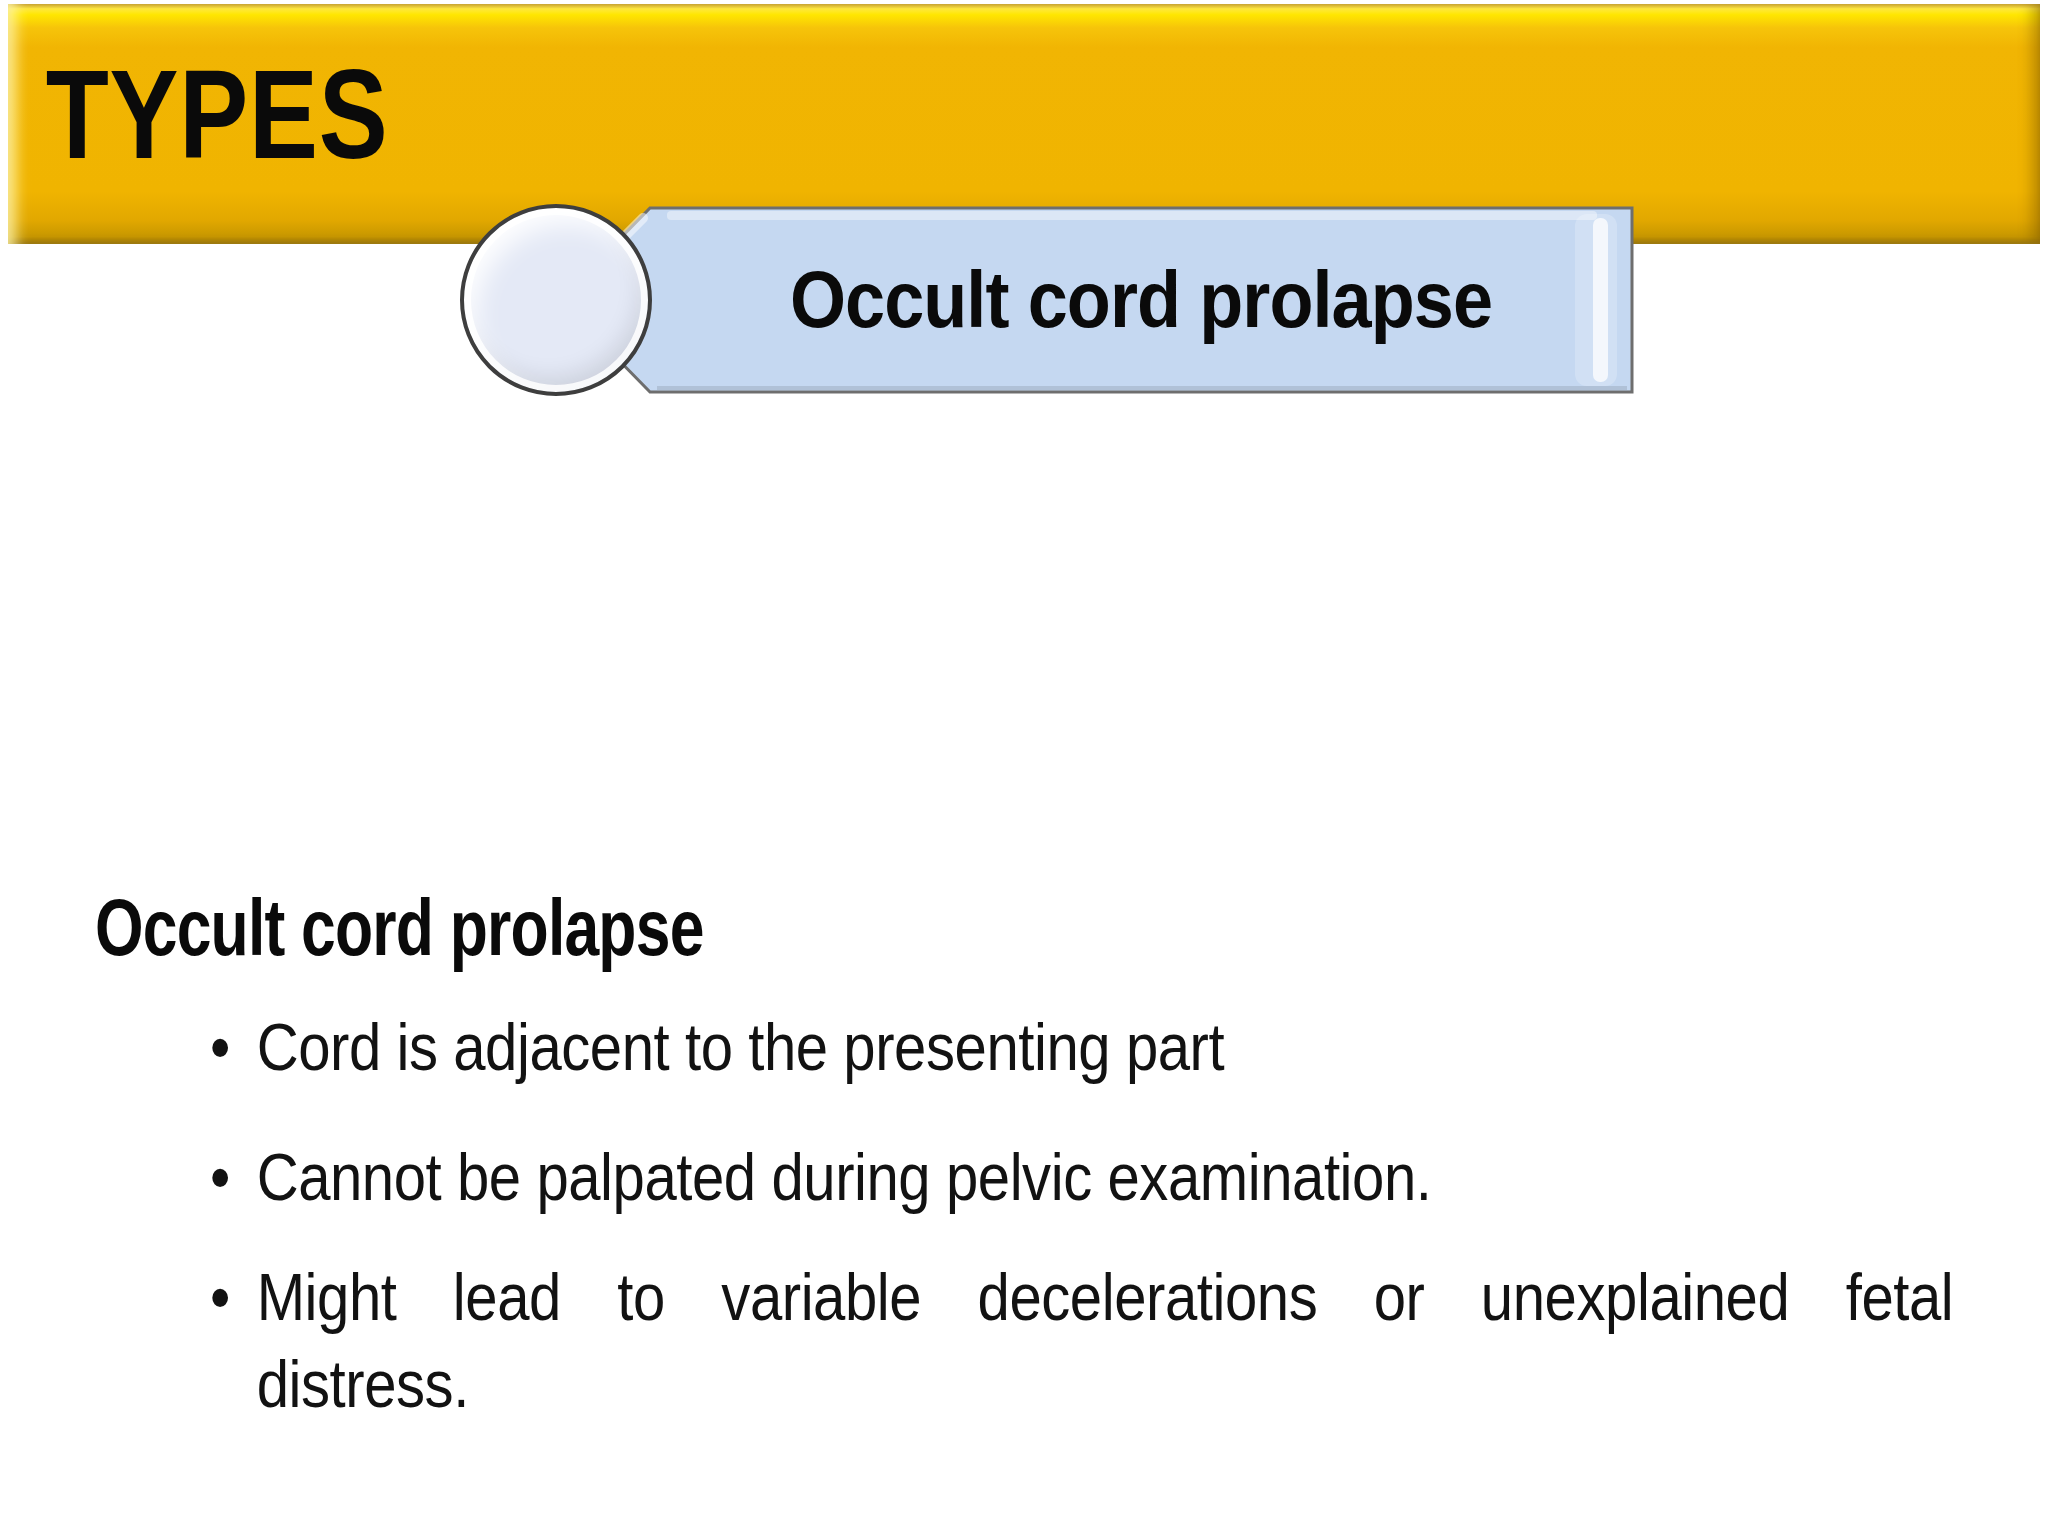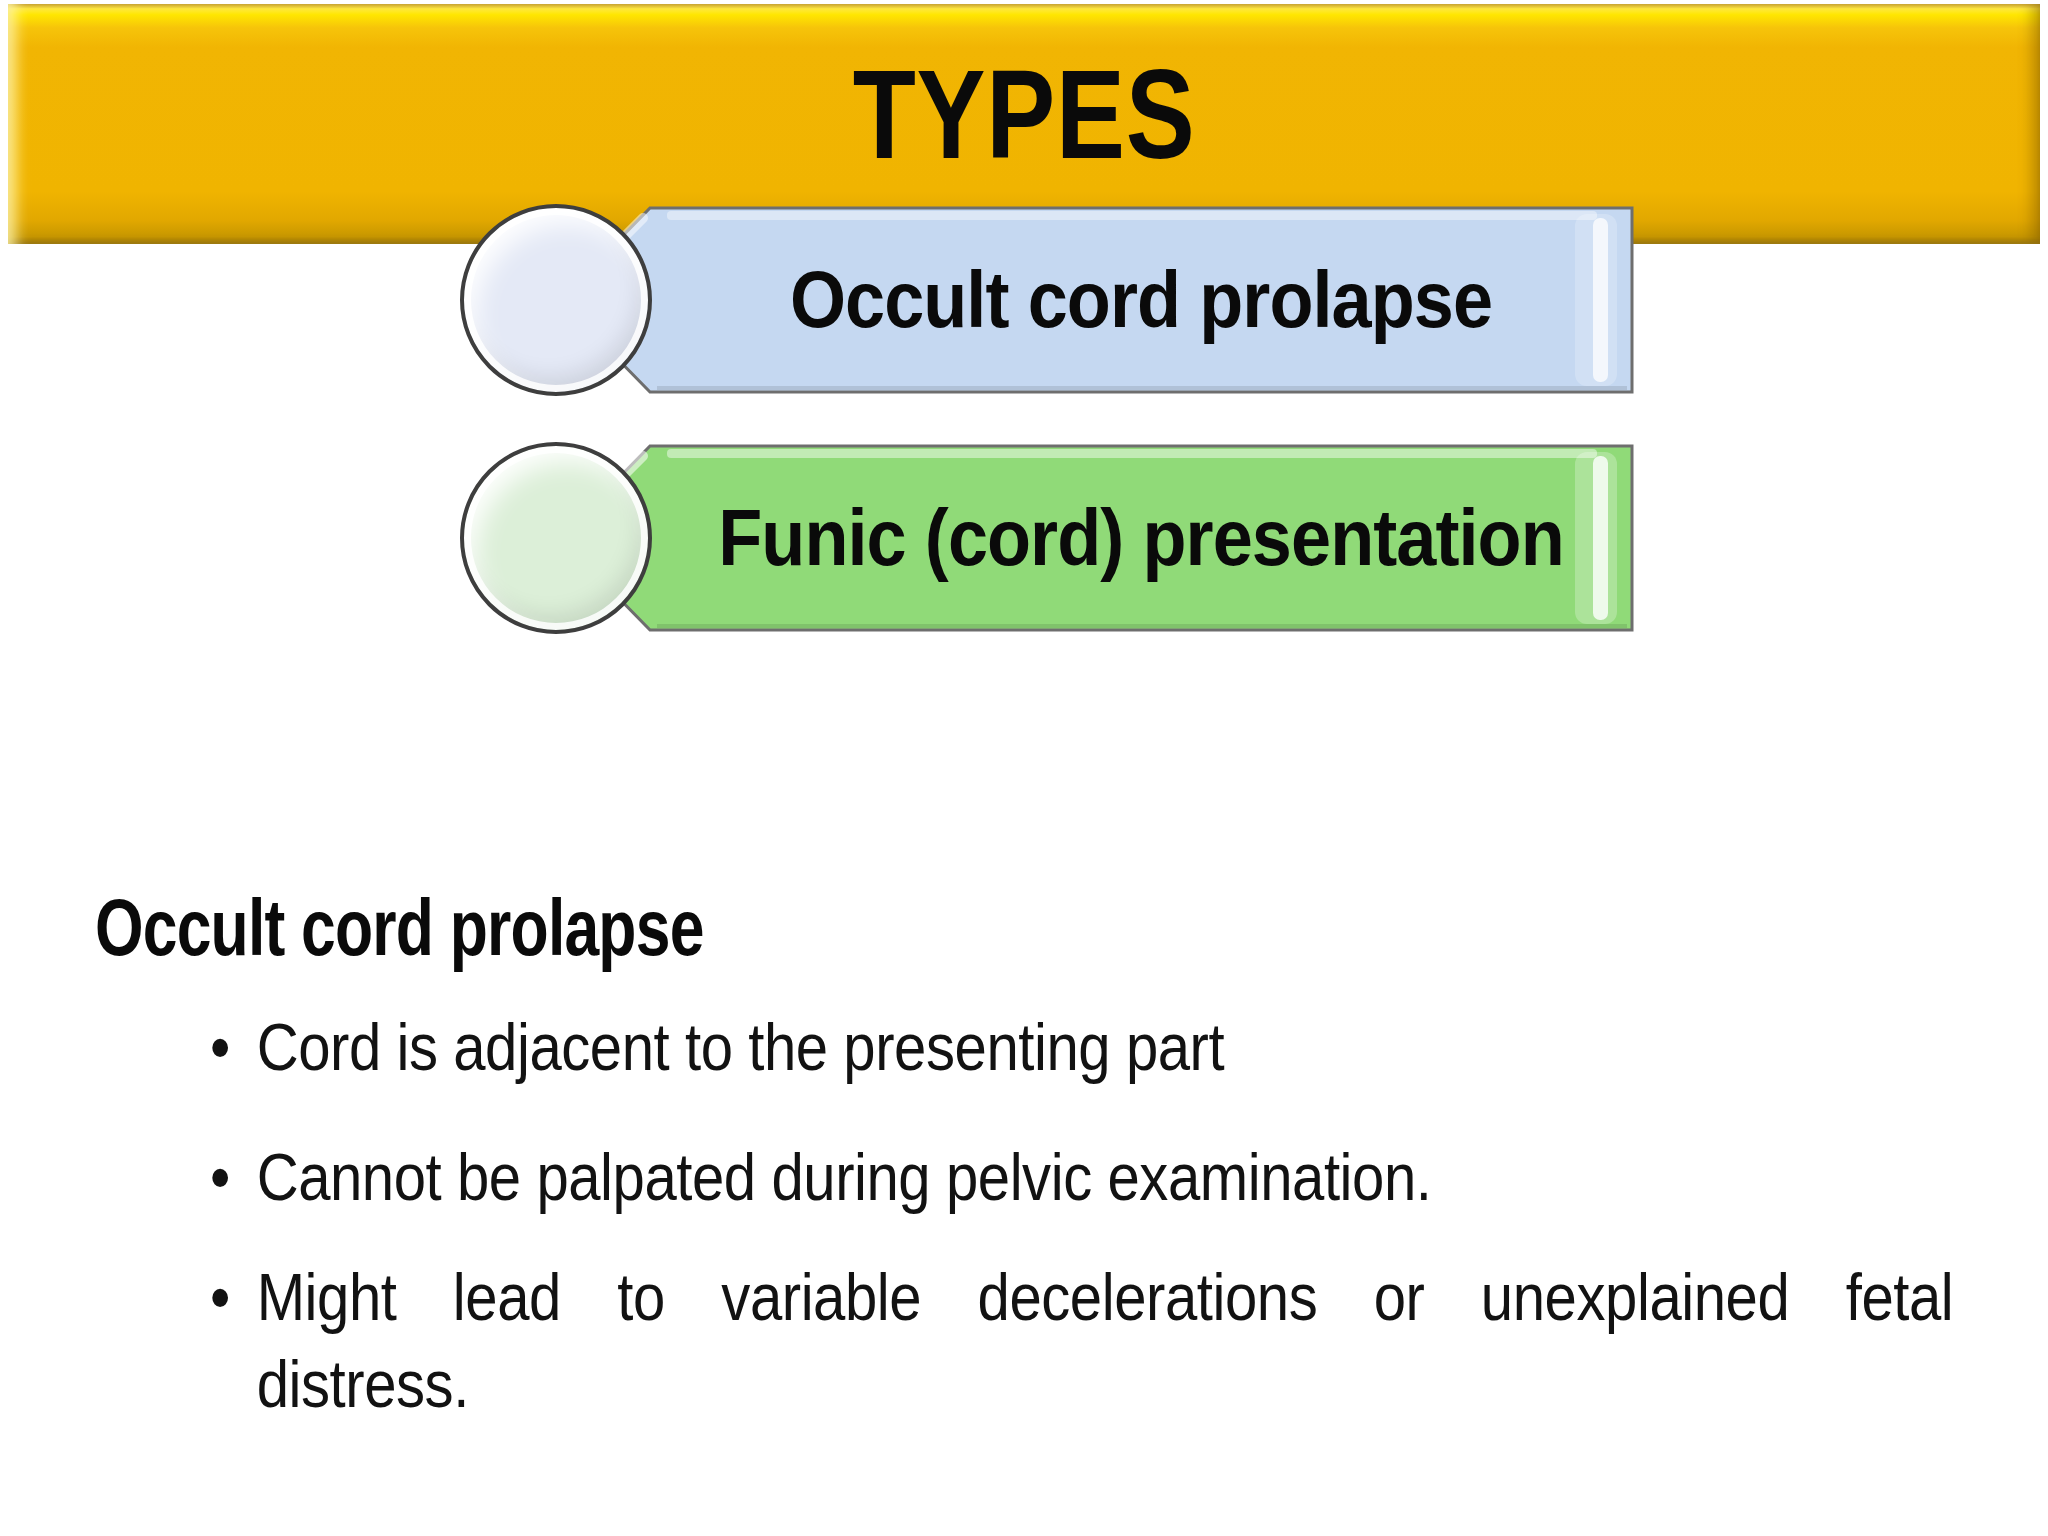--- a/index.html
+++ b/index.html
@@ -10,21 +10,21 @@
   
   .banner{
     position:absolute;left:8px;top:4px;width:2032px;height:240px;
     background:linear-gradient(180deg,
       #c9a02a 0%, #ffe93e 2%, var(--g-hi,#ffe600) 4.5%, #f6c40a 10%,
       #f1b503 18%, var(--g-main,#f0b400) 78%, #e2a800 90%, #c79700 97%, #a97f00 100%);
     box-shadow:
       inset 16px 0 14px -8px rgba(255,246,170,.85),
       inset -16px 0 14px -8px rgba(120,85,0,.45),
       inset 0 -4px 6px -2px rgba(110,80,0,.5);
-    display:flex;align-items:center;justify-content:center;
+    display:flex;align-items:center;
   }
   .banner-title{
     font-size:126px;font-weight:bold;letter-spacing:1px;color:#0a0a0a;
     transform:translateY(-10px) scaleX(0.82);transform-origin:center center;
     white-space:nowrap;
   }
   
   .type-row{position:absolute;left:460px;width:1175px;height:188px;}
   .bar-shape{position:absolute;left:97px;top:0;width:1078px;height:188px;display:block;}
   .bar-label{
@@ -75,32 +75,20 @@
       <line x1="14" y1="84" x2="86" y2="12" stroke="#ffffff" stroke-width="10" stroke-linecap="round" opacity="0.5"></line>
       <rect x="110" y="5" width="930" height="9" rx="4" fill="#ffffff" opacity="0.4"></rect>
       <rect x="1018" y="8" width="42" height="172" rx="12" fill="#ffffff" opacity="0.22"></rect>
       <rect x="1036" y="12" width="15" height="164" rx="7" fill="#ffffff" opacity="0.75"></rect>
       <line x1="100" y1="182" x2="1070" y2="182" stroke="#000000" stroke-width="4" opacity="0.10"></line>
     </svg>
     <div class="bar-label">Occult cord prolapse</div>
     <div class="circle" style="background: rgb(228, 233, 246);"></div>
   </div>
 
-  <div class="type-row" style="top:444px">
-    <svg class="bar-shape" viewBox="0 0 1078 188" preserveAspectRatio="none">
-      <polygon points="93,2 1075,2 1075,186 93,186 3,94" stroke="#6e6e6e" stroke-width="3" stroke-linejoin="miter" fill="#90da78"></polygon>
-      <line x1="14" y1="84" x2="86" y2="12" stroke="#ffffff" stroke-width="10" stroke-linecap="round" opacity="0.55"></line>
-      <rect x="110" y="5" width="930" height="9" rx="4" fill="#ffffff" opacity="0.45"></rect>
-      <rect x="1018" y="8" width="42" height="172" rx="12" fill="#ffffff" opacity="0.25"></rect>
-      <rect x="1036" y="12" width="15" height="164" rx="7" fill="#ffffff" opacity="0.8"></rect>
-      <line x1="100" y1="182" x2="1070" y2="182" stroke="#000000" stroke-width="4" opacity="0.10"></line>
-    </svg>
-    <div class="bar-label">Funic (cord) presentation</div>
-    <div class="circle" style="background: rgb(220, 239, 216);"></div>
-  </div>
 
 
   <div class="section-heading">Occult cord prolapse</div>
 
   <div class="bullet b1">
     <span class="dot">•</span>
     <span class="plain">Cord is adjacent to the presenting part</span>
   </div>
 
   <div class="bullet b2">

